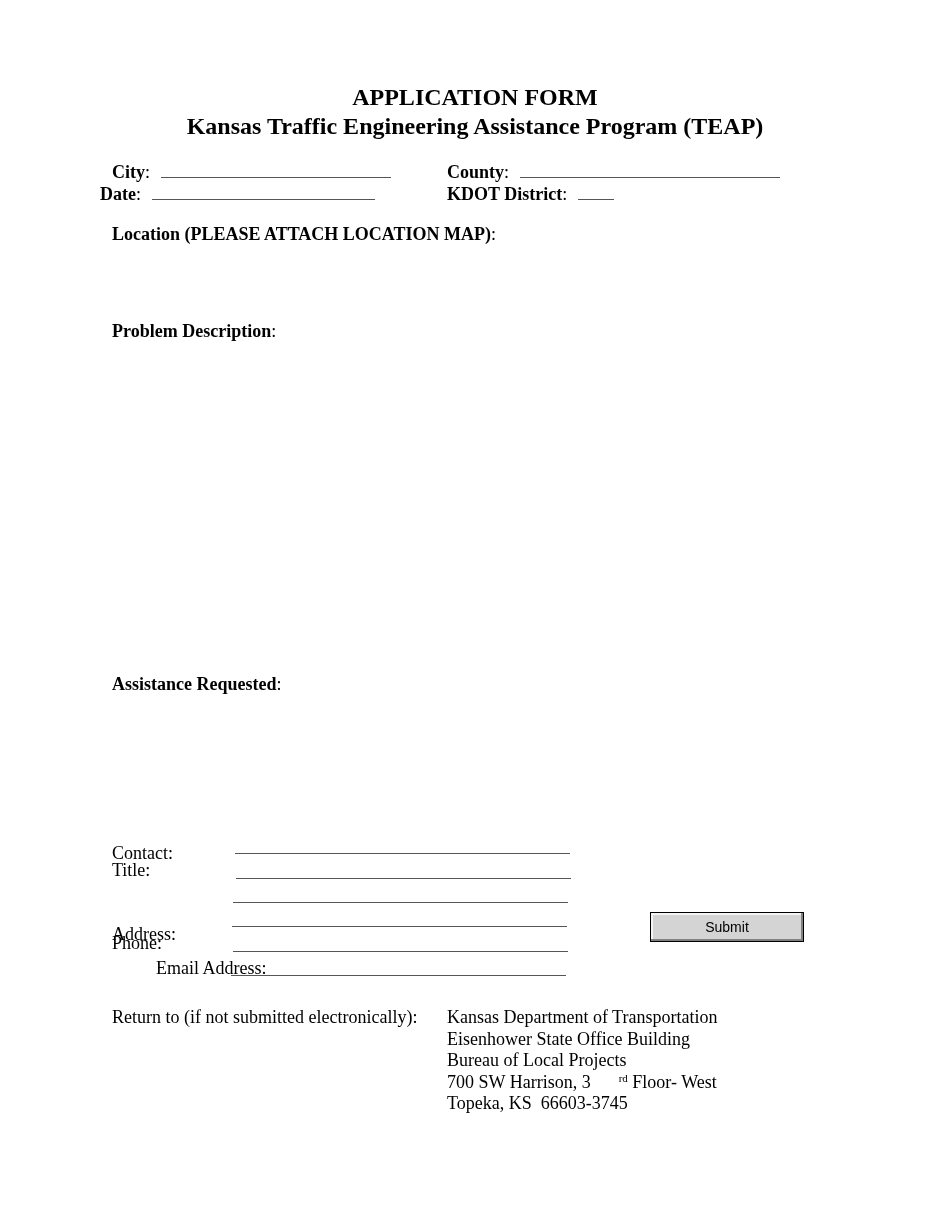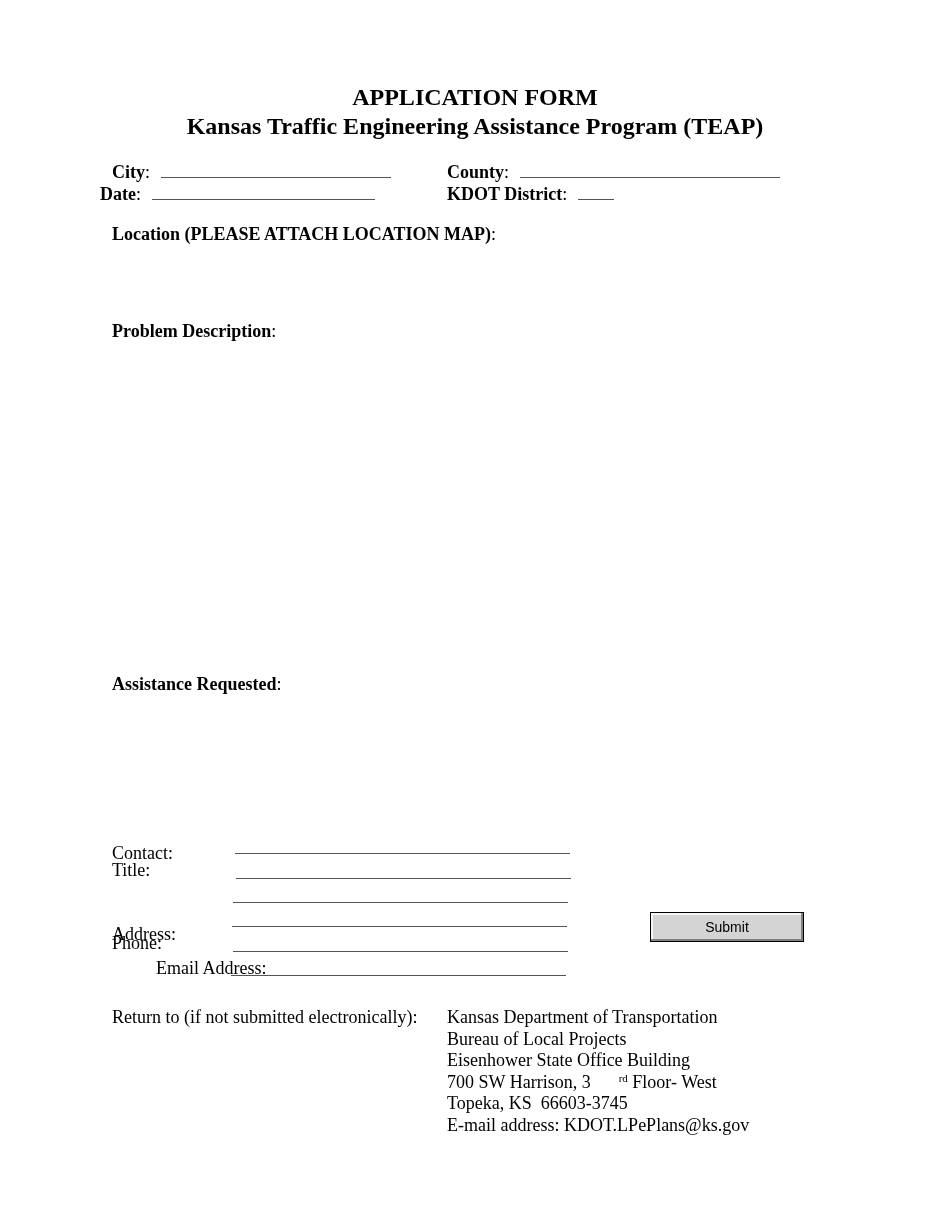--- a/index.html
+++ b/index.html
@@ -66,18 +66,17 @@
 <div class="fline" style="left:233px; top:951px; width:335px;"></div>
 
 <div class="abs lbl" style="left:112px; top:958px;margin-left:44px;">Email Address:</div>
 <div class="fline" style="left:231px; top:975px; width:335px;"></div>
 
 <button class="submit">Submit</button>
 
 <div class="abs lbl" style="left:112px; top:1007px;">Return to (if not submitted electronically):</div>
 <div class="abs lbl" style="left:447px; top:1007px; line-height:21.5px;">
   <div>Kansas Department of Transportation</div>
+  <div>Eisenhower State Office Building</div>
   <div>Bureau of Local Projects</div>
-  <div>Eisenhower State Office Building</div>
   <div><span>700 SW Harrison, 3</span><sup>rd</sup><span> Floor- West</span></div>
   <div style="white-space:pre;">Topeka, KS  66603-3745</div>
-  <div>E-mail address: KDOT.LPePlans@ks.gov</div>
 </div>
 
 </body></html>

